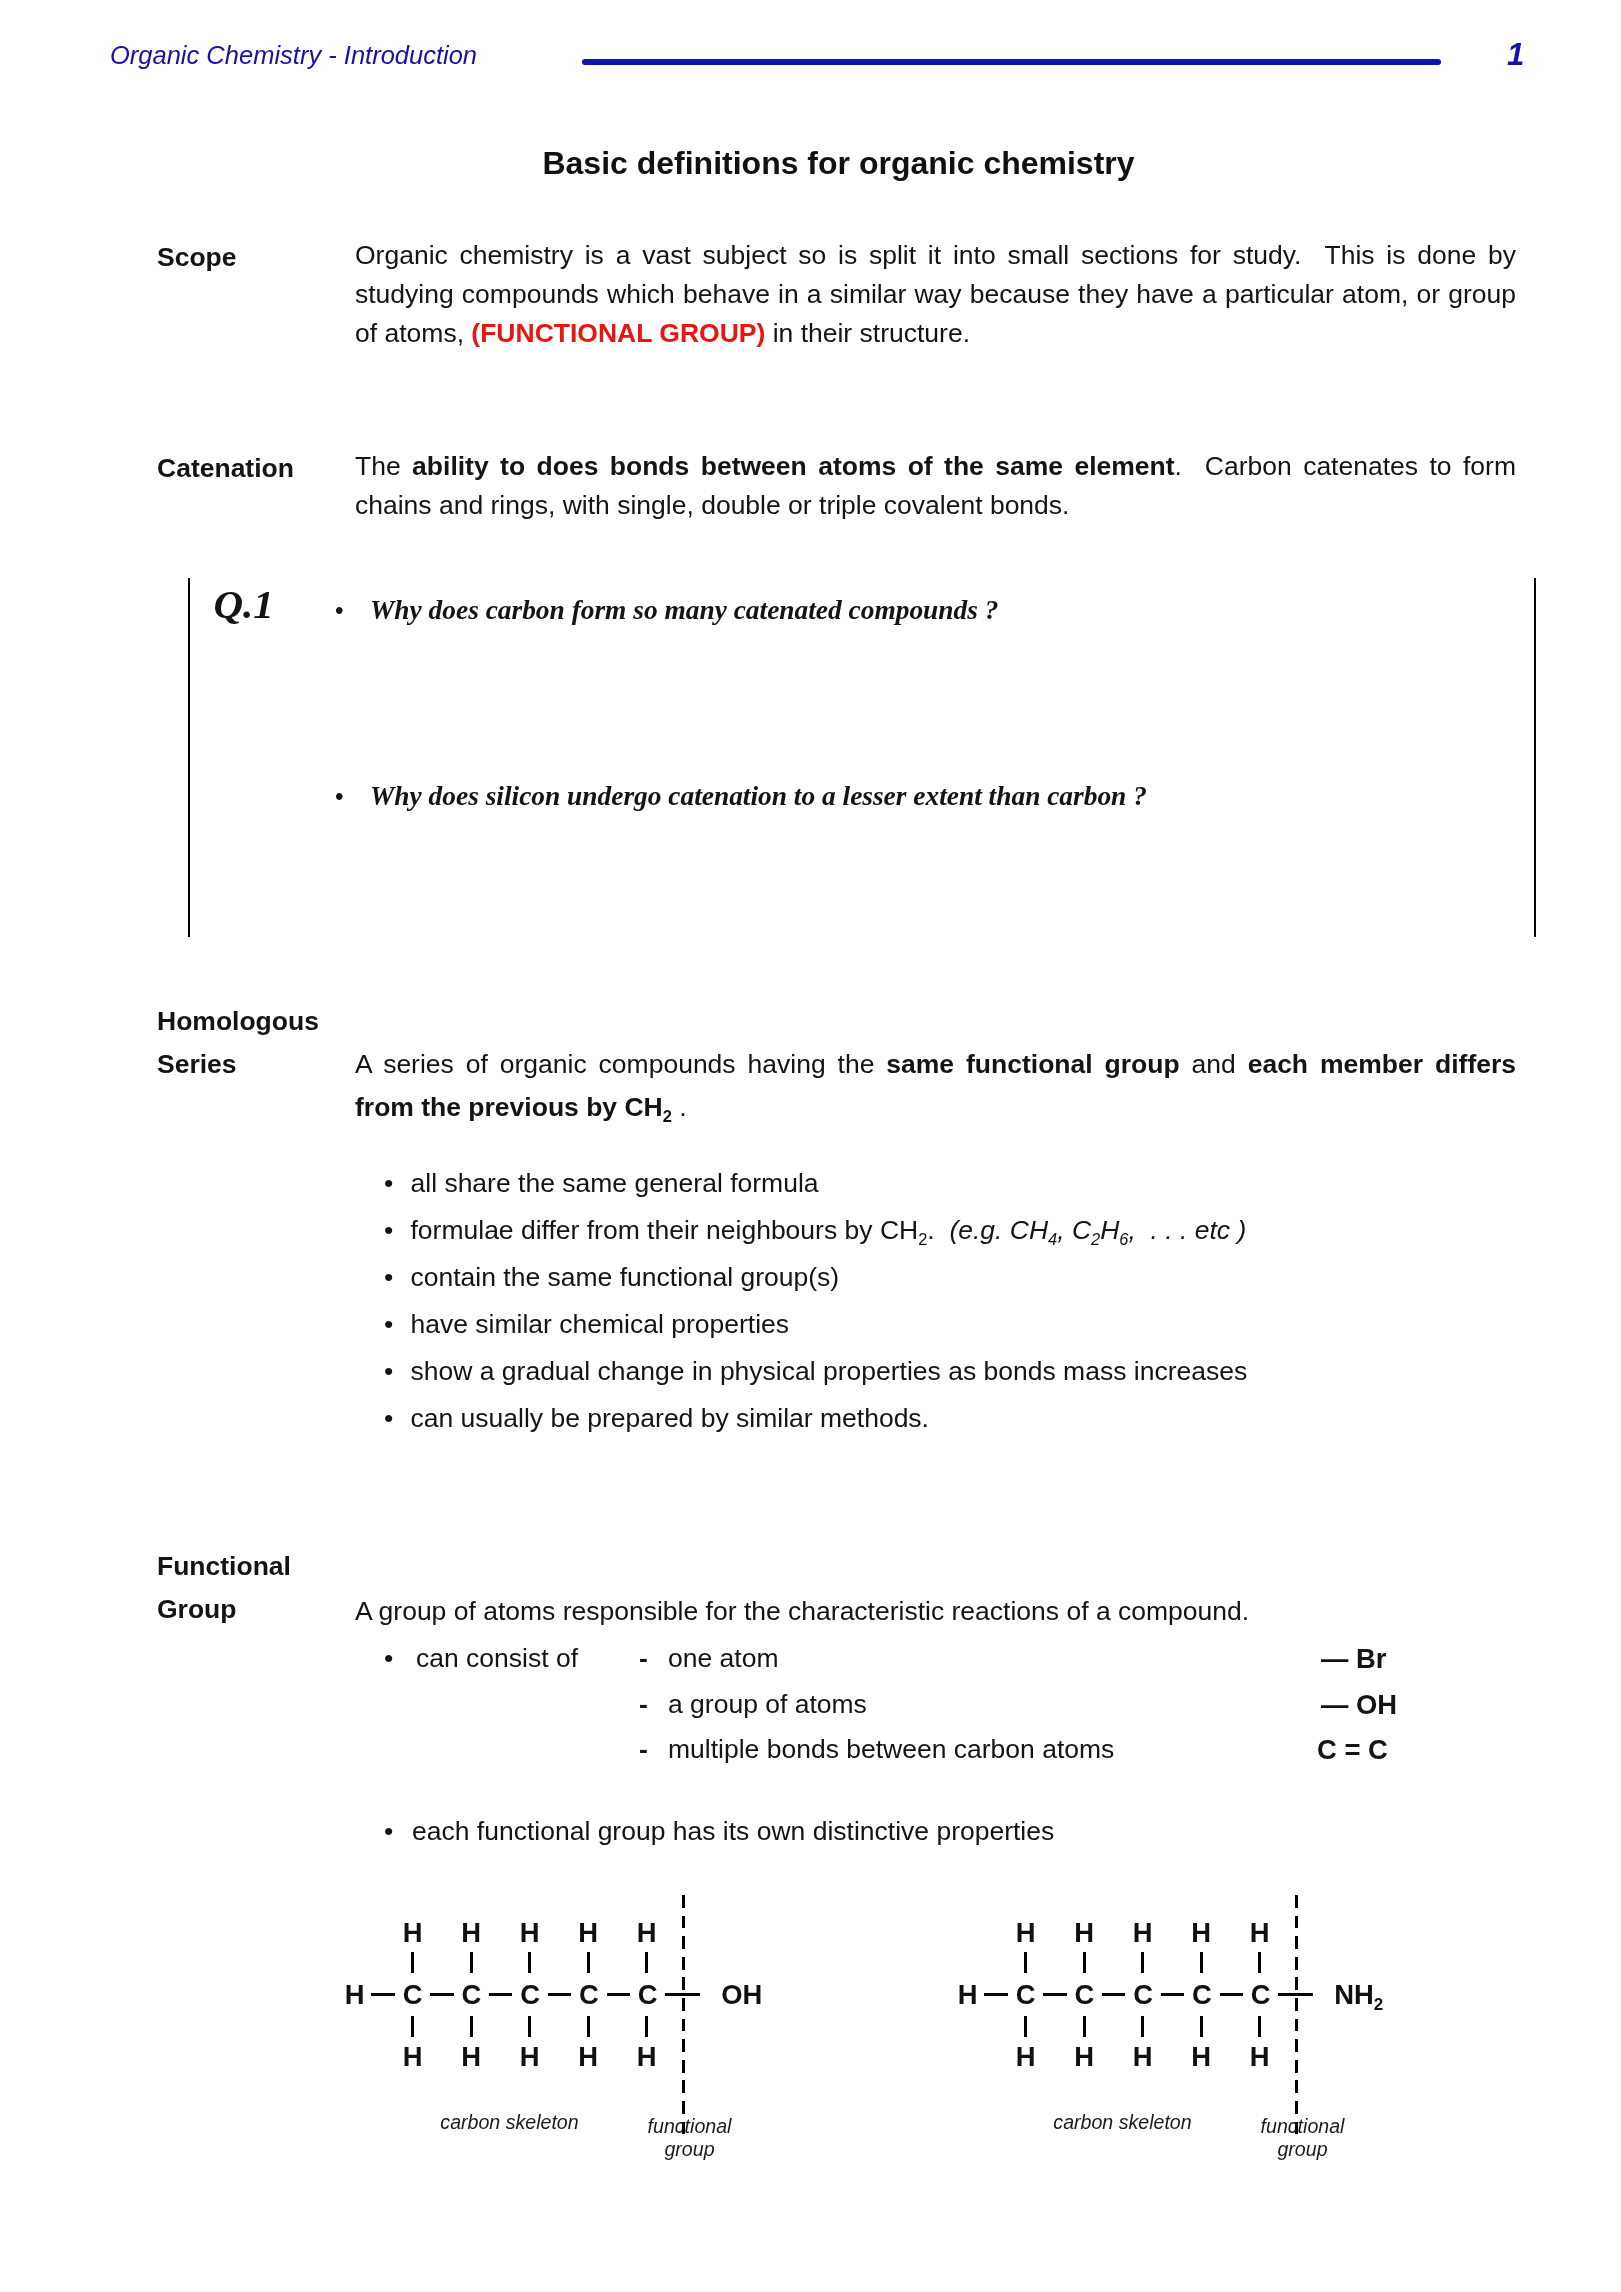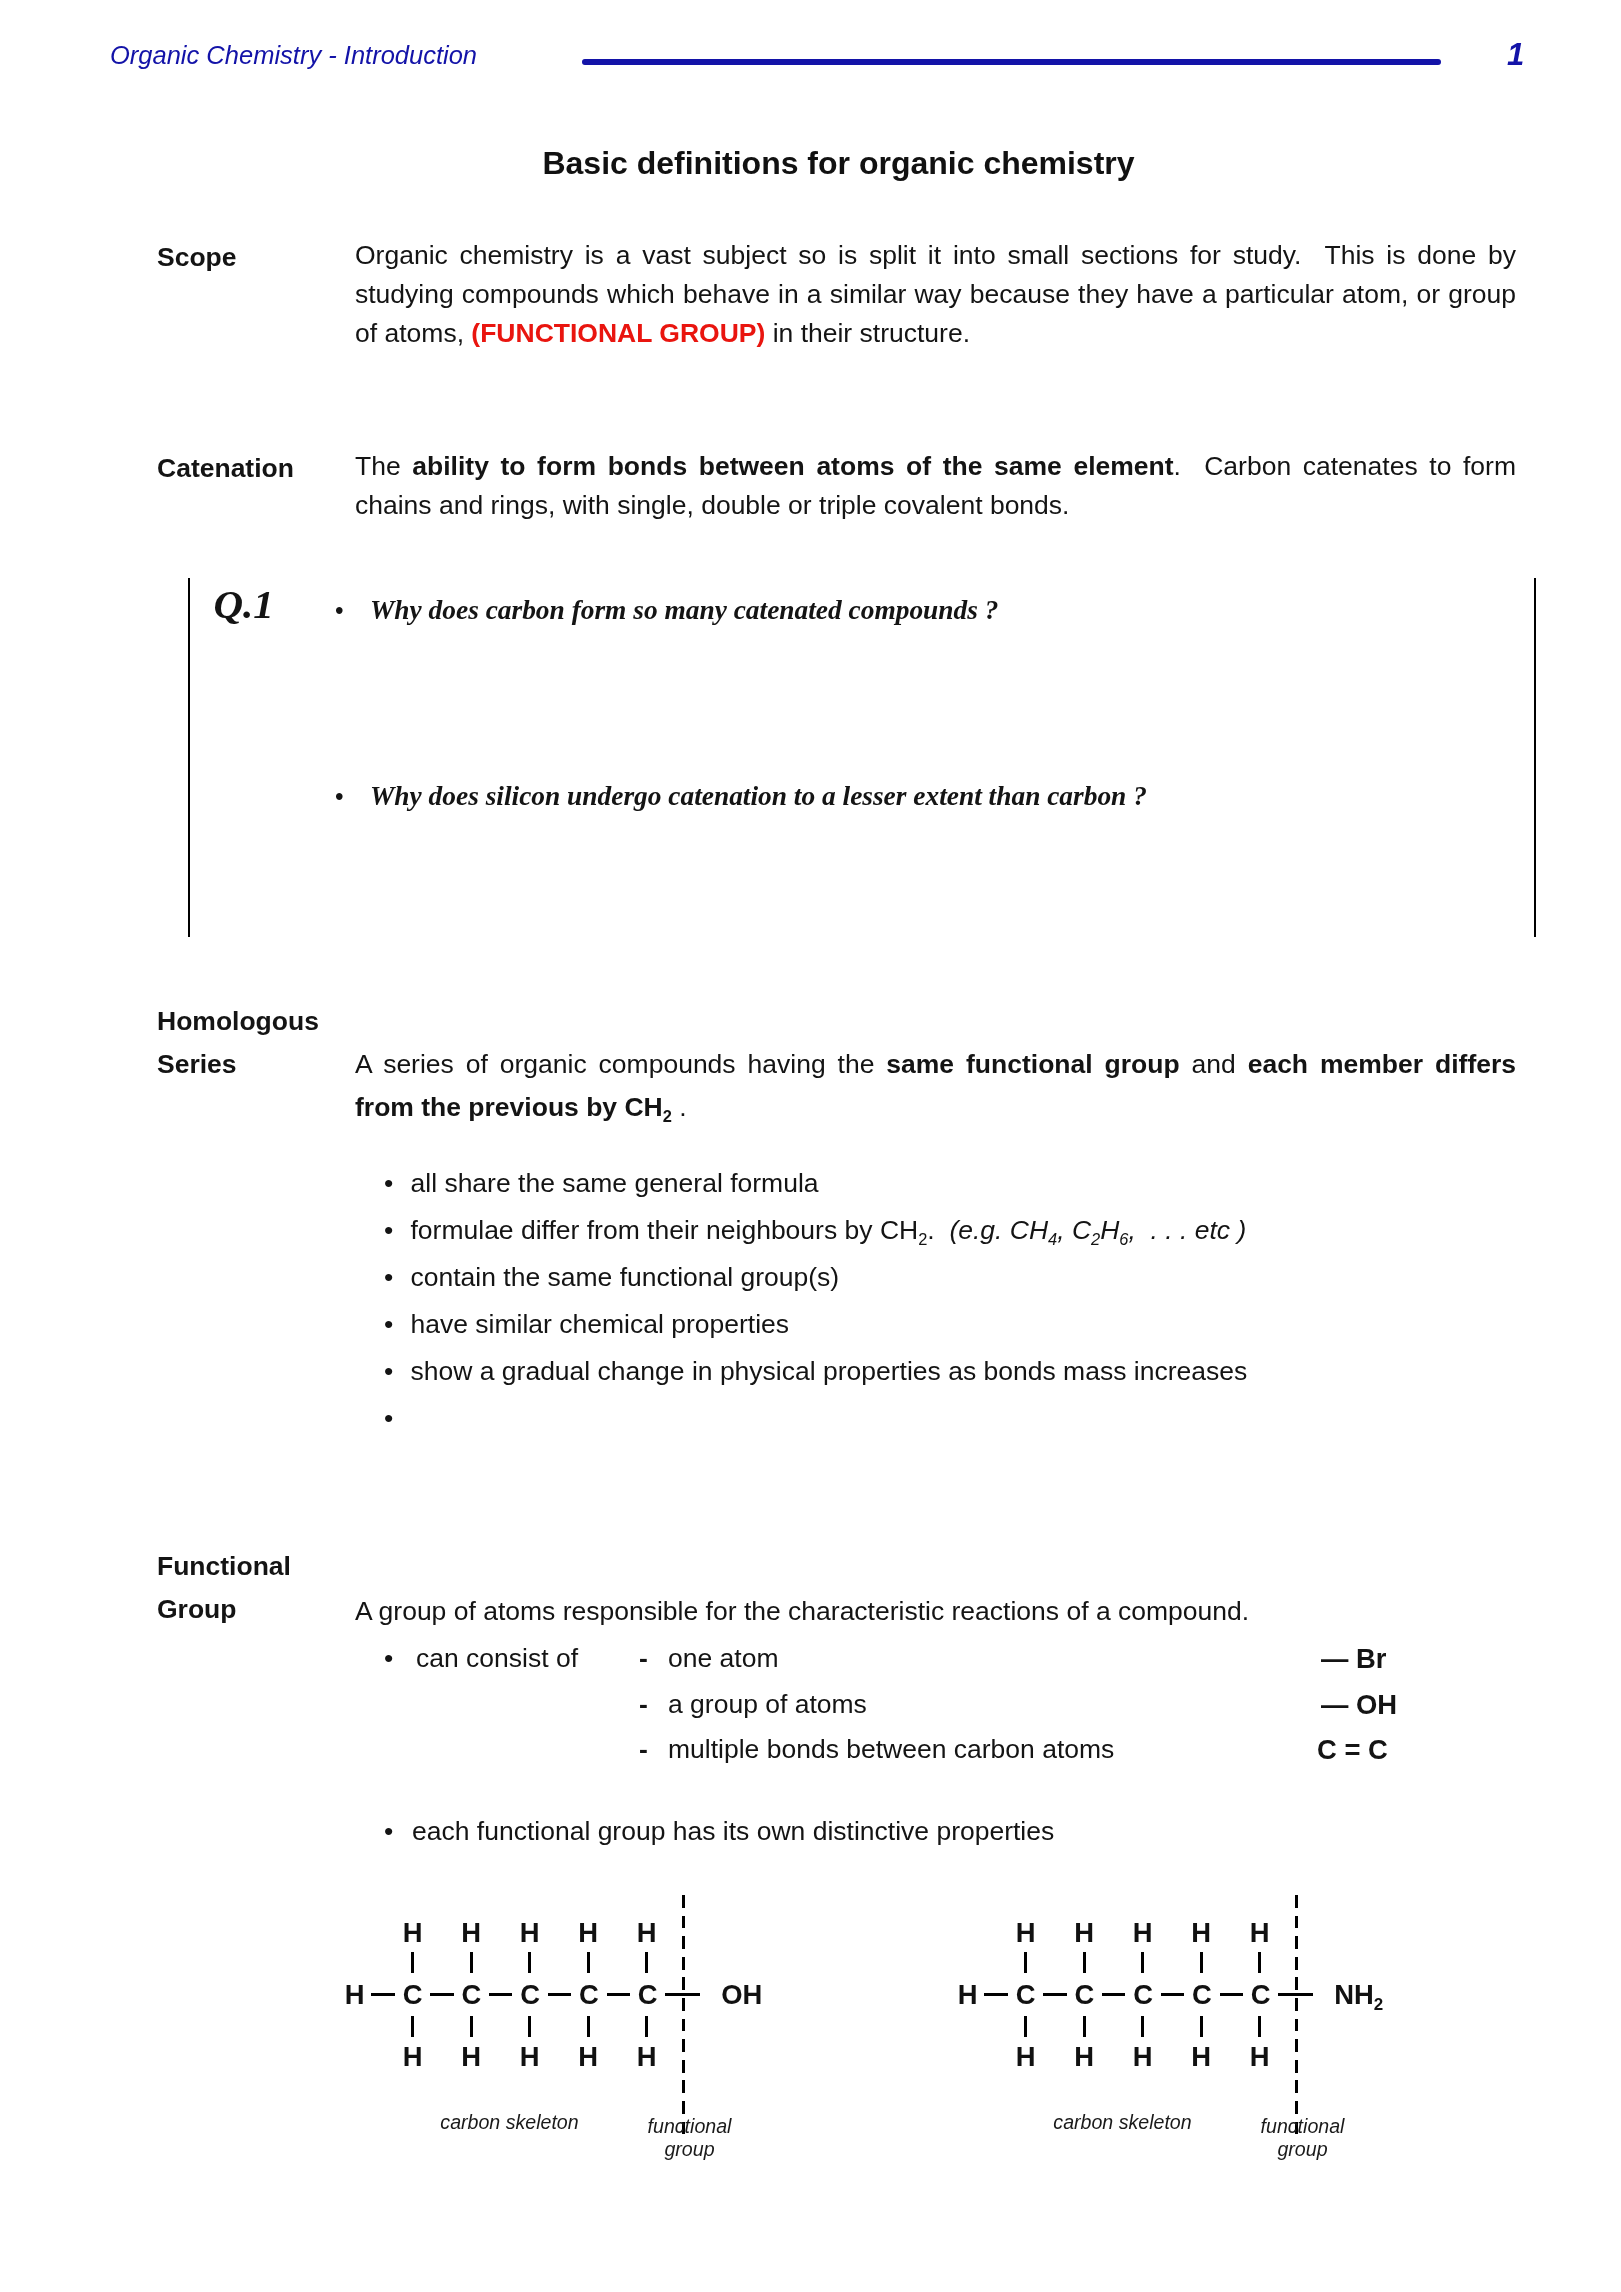--- a/index.html
+++ b/index.html
@@ -77,21 +77,21 @@
 
   <div class="doc-title">Basic definitions for organic chemistry</div>
 
   <div class="sec" style="top:236px;">
     <div class="sec-label">Scope</div>
     <div class="sec-body">Organic chemistry is a vast subject so is split it into small sections for study.&nbsp; This is done by studying compounds which behave in a similar way because they have a particular atom, or group of atoms, <b class="red">(FUNCTIONAL GROUP)</b> in their structure.</div>
   </div>
 
   <div class="sec" style="top:447px;">
     <div class="sec-label">Catenation</div>
-    <div class="sec-body">The <b>ability to form bonds between atoms of the same element</b>.&nbsp; Carbon catenates to form chains and rings, with single, double or triple covalent bonds.</div>
+    <div class="sec-body">The <b>ability to does bonds between atoms of the same element</b>.&nbsp; Carbon catenates to form chains and rings, with single, double or triple covalent bonds.</div>
   </div>
 
   <div class="q-box">
     <div class="q-label">Q.1</div>
     <div class="q-item q1">
       <span class="b-dot">•</span>
       <span>Why does carbon form so many catenated compounds ?</span>
     </div>
     <div class="q-item q2">
       <span class="b-dot">•</span>
@@ -121,20 +121,21 @@
       <div class="b-row">
         <span class="b-dot">•</span>
         <span>have similar chemical properties</span>
       </div>
       <div class="b-row">
         <span class="b-dot">•</span>
         <span>show a gradual change in physical properties as bonds mass increases</span>
       </div>
       <div class="b-row">
         <span class="b-dot">•</span>
+        <span>can usually be prepared by similar methods.</span>
       </div>
     </div>
   </div>
 
   <div class="sec" style="top:1545px;height:372px;">
     <div class="sec-label">
       <div>Functional</div>
       <div>Group</div>
     </div>
     <div class="sec-body lh44" style="top:45px;text-align:left;">A group of atoms responsible for the characteristic reactions of a compound.</div>

